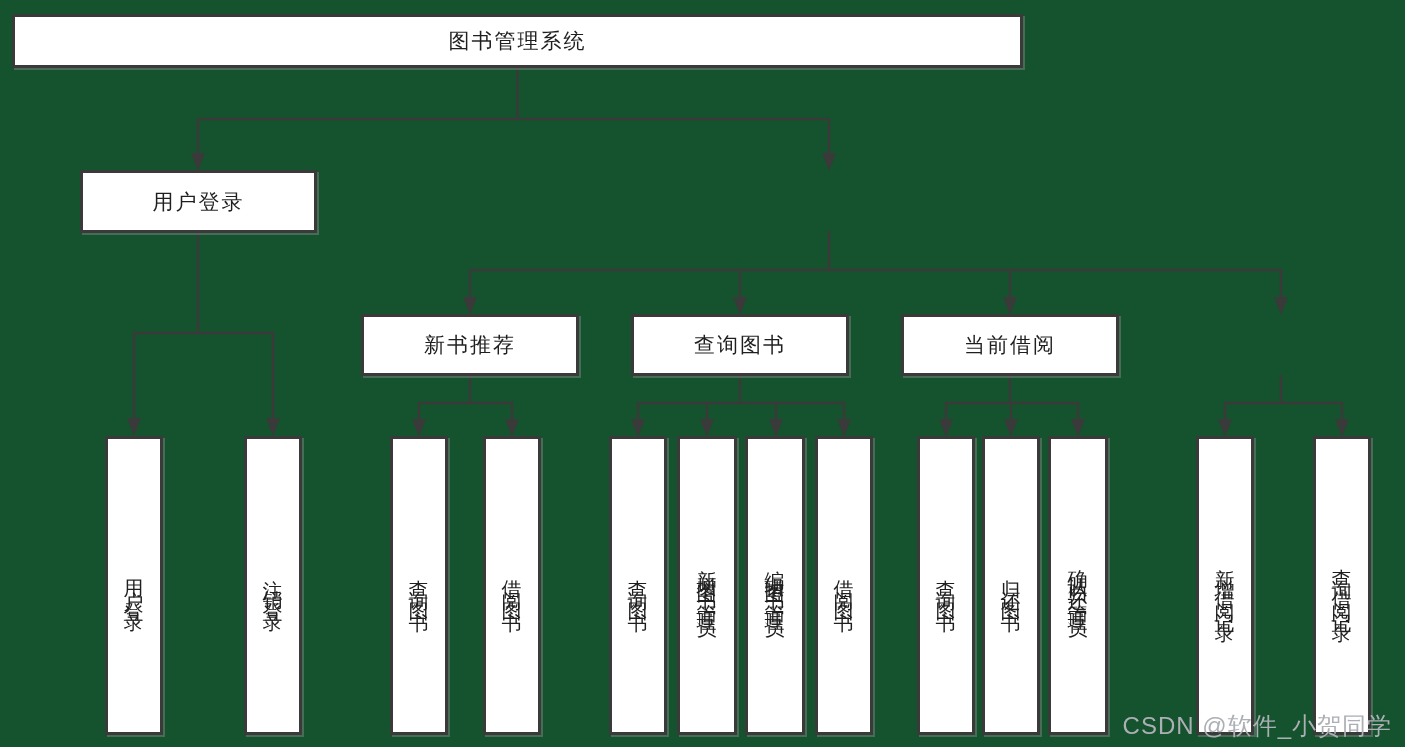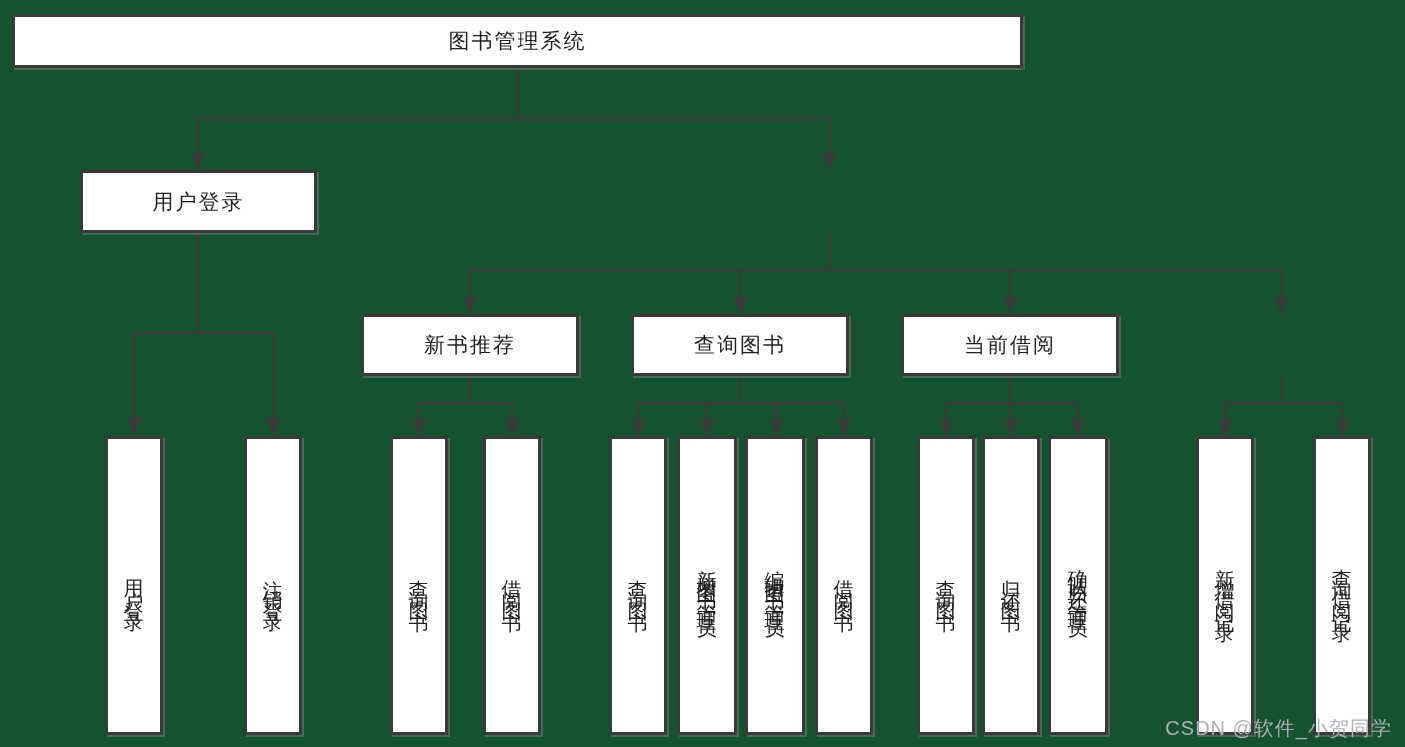--- a/index.html
+++ b/index.html
@@ -29,21 +29,21 @@
     font-size:20px;
     letter-spacing:11px;
     line-height:1.1;
     white-space:nowrap;
   }
   .v.long{width:60px;}
   .v.long .vtxt{letter-spacing:7px;}
   .watermark{
     position:absolute;
     right:13px;bottom:5px;
-    font-size:20px;
+    font-size:24px;
     color:#acafb5;
     letter-spacing:1px;
     z-index:3;
     white-space:nowrap;
   }
 </style>
 </head>
 <body>
 
 <div class="canvas">

